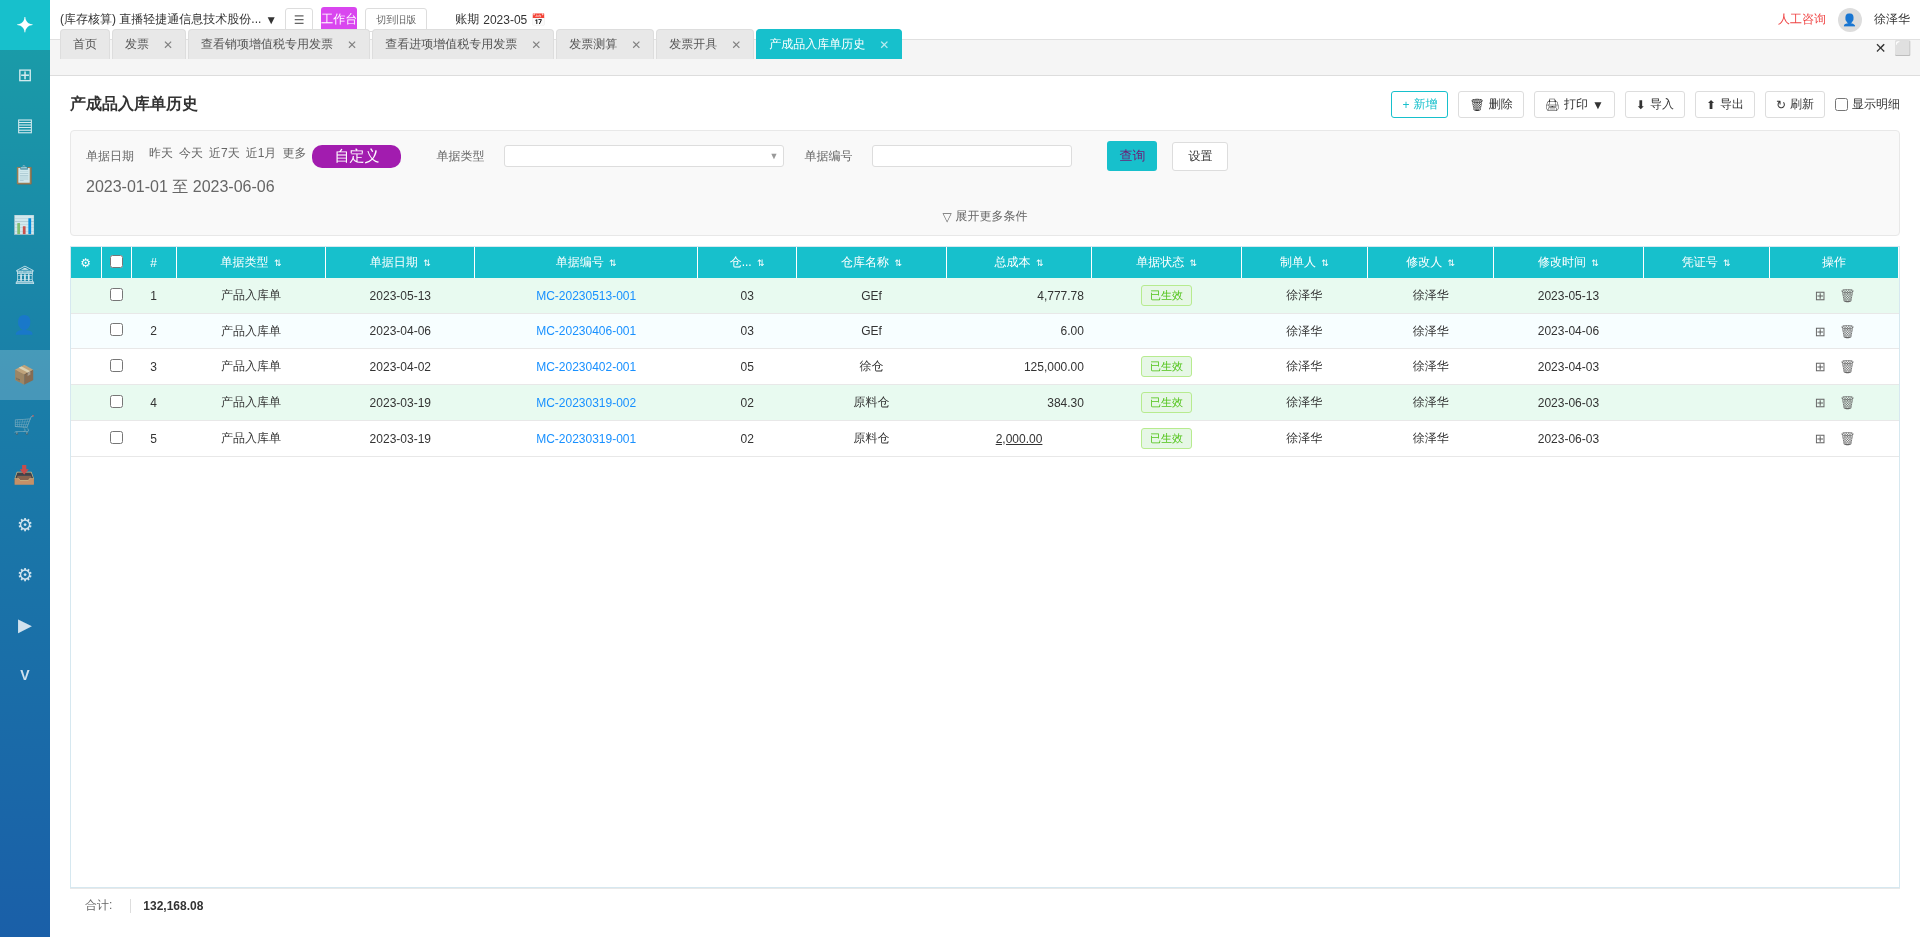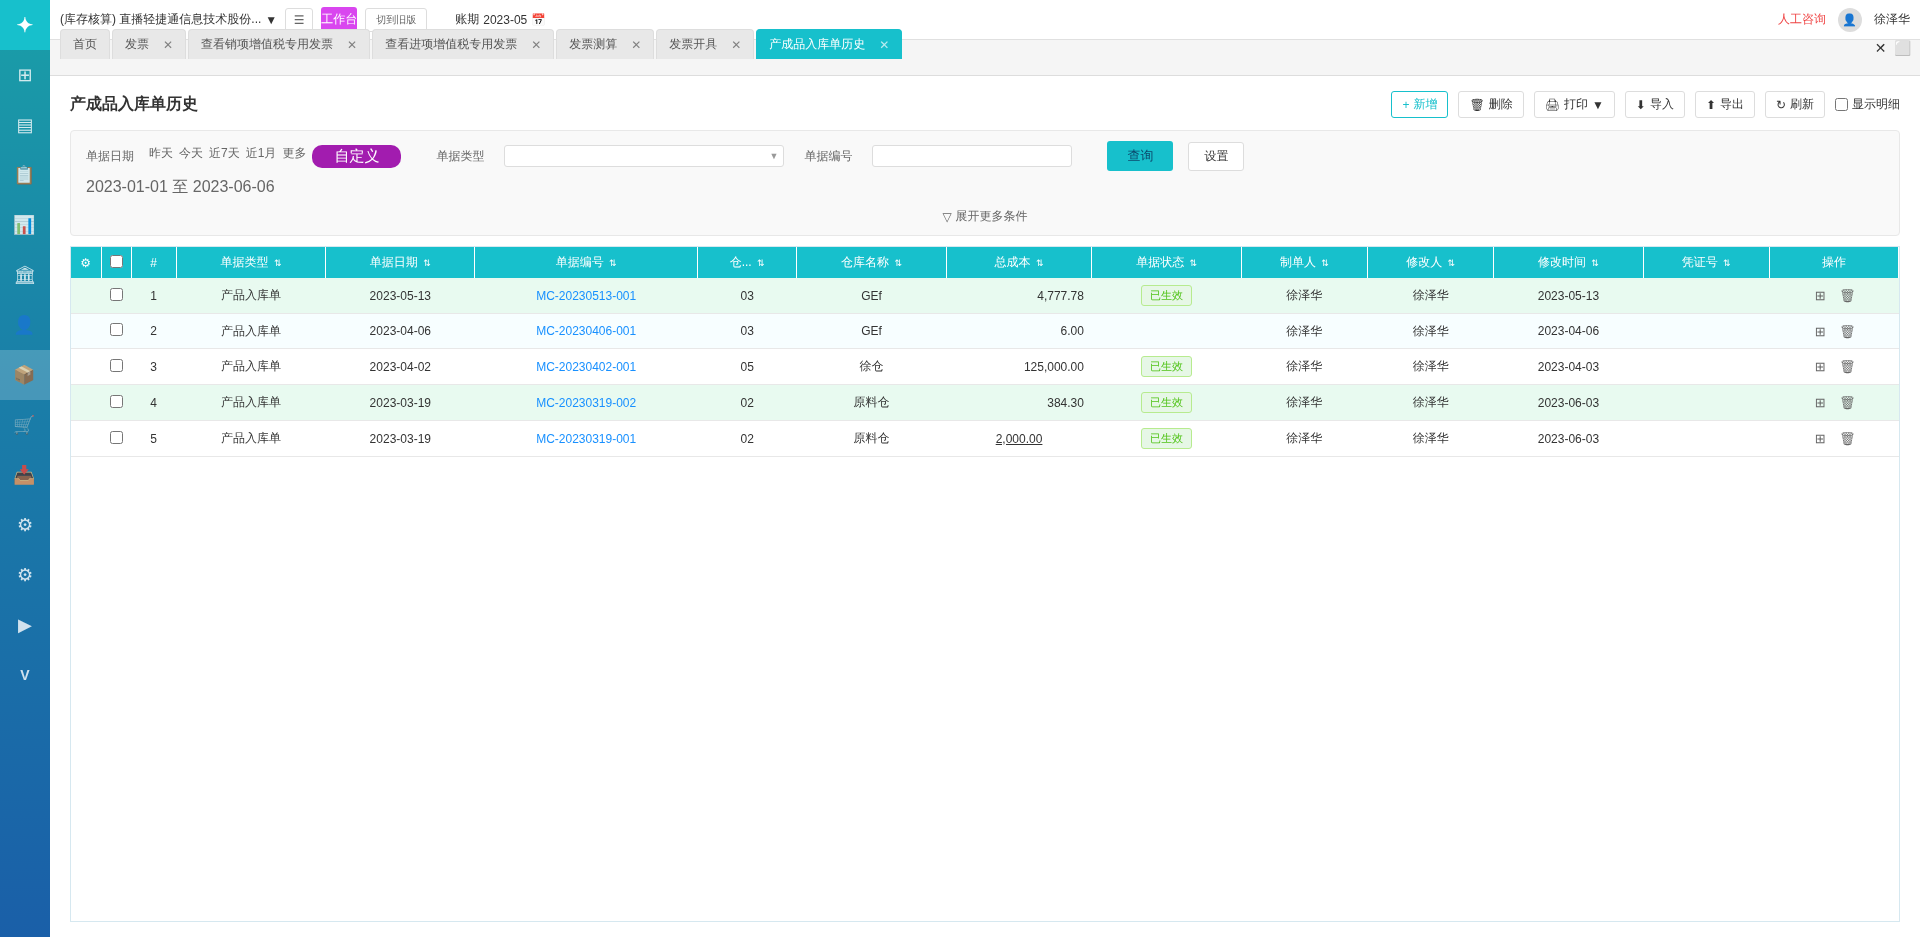--- a/index.html
+++ b/index.html
@@ -265,23 +265,23 @@
     }
     .filter-input {
       border: 1px solid #ddd;
       border-radius: 3px;
       padding: 3px 8px;
       font-size: 12px;
       min-width: 200px;
     }
     .query-btn {
       background: #17c0cc;
-      color: #0c4a6e;
+      color: #701a75;
       border: none;
-      padding: 6px 20px;
+      padding: 6px 12px;
       border-radius: 3px;
       cursor: pointer;
       font-size: 13px;
     }
     .settings-btn {
       background: white;
       color: #333;
       border: 1px solid #ddd;
       padding: 5px 15px;
       border-radius: 3px;
@@ -705,16 +705,22 @@
       <td></td>
       <td>
         <span class="op-btn" title="编辑">⊞</span>
         <span class="op-btn" title="删除">🗑</span>
       </td>
     </tr>
           </tbody>
       </table>
     </div>
 
+    <div class="table-footer">
+      <span class="total-label">合计:</span>
+      <span style="flex:1;border-left:1px solid #ddd;margin-left:8px;padding-left:12px;">
+        <span class="total-value">132,168.08</span>
+      </span>
+    </div>
 
 
   </div>
 </div>
 
 </body></html>

